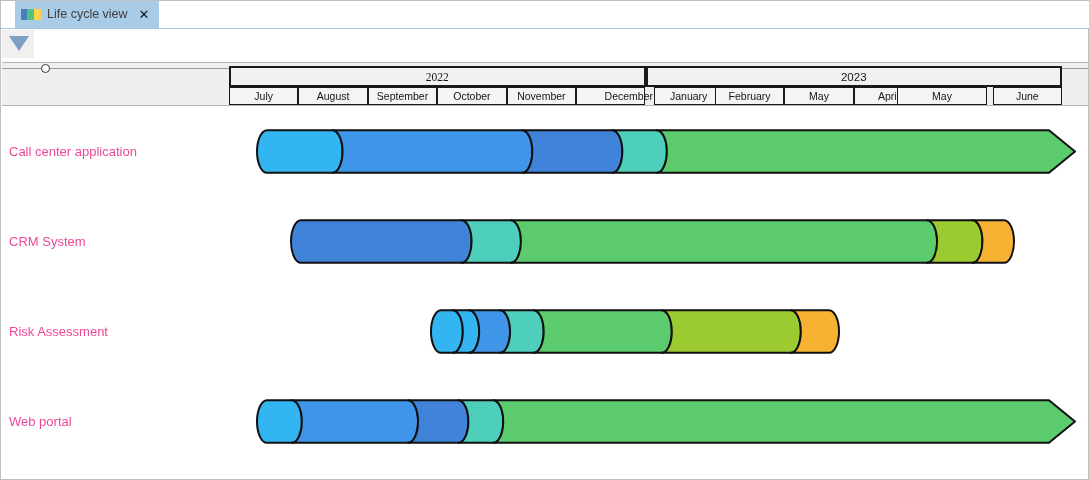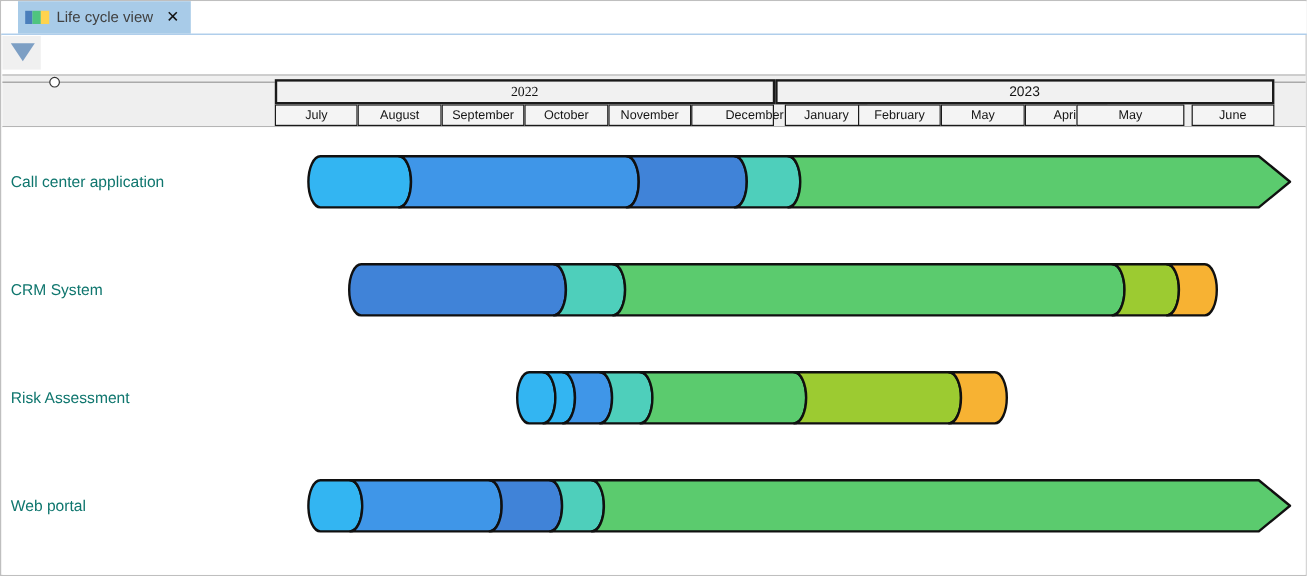--- a/index.html
+++ b/index.html
@@ -87,21 +87,21 @@
     display:flex;align-items:center;justify-content:center;
     font-size:10.5px;color:#141414;white-space:nowrap;
   }
 
   
   .rows{position:absolute;left:0;top:44px;width:1086px;height:373px;background:#fff;}
   .row{position:absolute;left:0;width:1086px;height:90px;}
   .rowlabel{
     position:absolute;left:7px;top:0;height:90px;
     display:flex;align-items:center;
-    font-size:13px;color:#0f766e;white-space:nowrap;
+    font-size:13px;color:#ec4899;white-space:nowrap;
   }
 
   
   .bar{position:absolute;height:45px;}
 </style>
 </head>
 <body>
 
 <div class="app">
 

